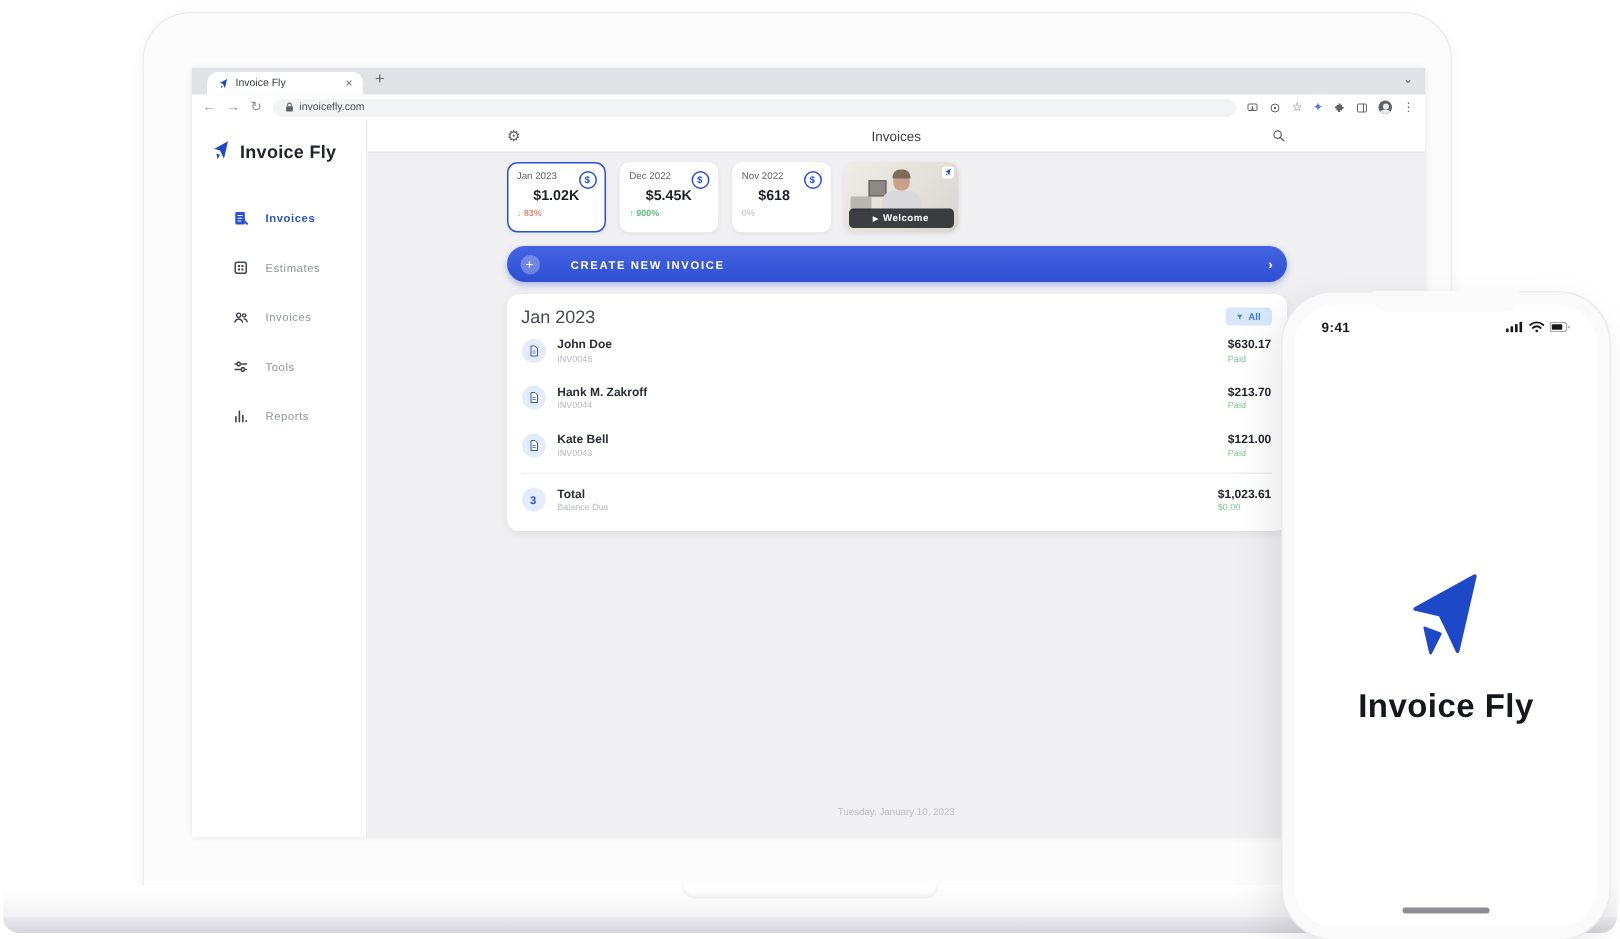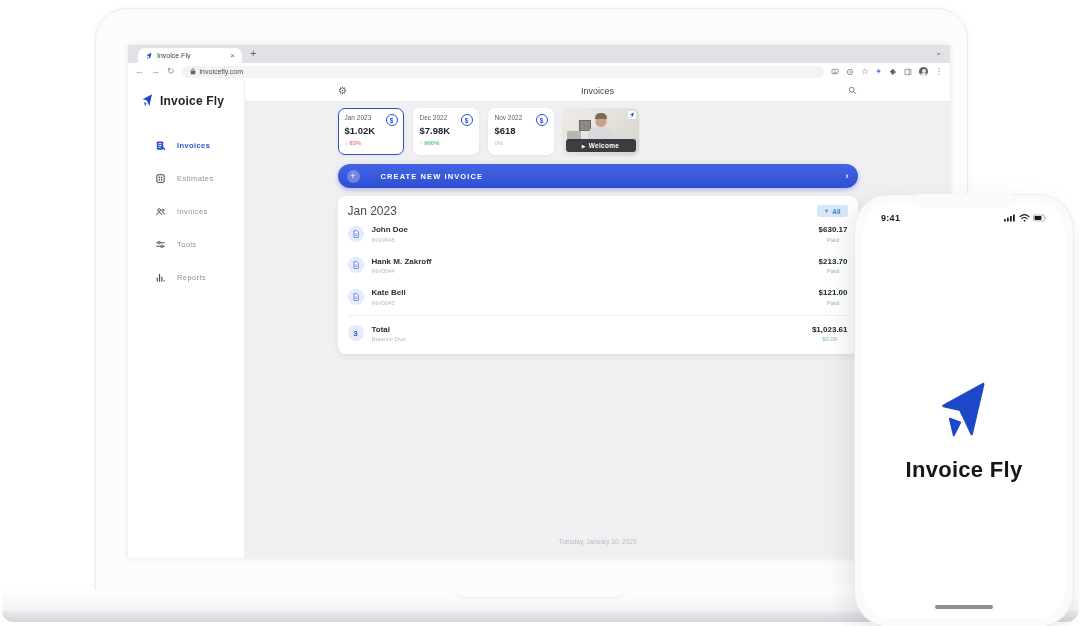--- a/index.html
+++ b/index.html
@@ -54,21 +54,21 @@
     justify-content:space-between; padding:0 93px; position:relative; }
   .appbar-title { position:absolute; left:0; right:0; text-align:center; font-size:9px; color:#3a3f46; }
   .gear { font-size:10px; color:#5f6368; z-index:1; }
 
   .content { position:absolute; left:50%; transform:translateX(-50%); top:28px; width:520px; }
   .stats-row { display:flex; gap:9px; }
   .stat-card { width:66px; height:47px; background:#fff; border-radius:7px; padding:5px 6px;
     position:relative; box-shadow:0 1px 3px rgba(0,0,0,0.06); border:1px solid transparent; }
   .stat-card.active { border:1px solid #2b50d8; }
   .stat-period { font-size:6.5px; color:#5b6069; }
-  .stat-amount { font-size:9.5px; font-weight:bold; color:#1c1f26; margin-top:4px; }
+  .stat-amount { font-size:9.5px; font-weight:bold; color:#1c1f26; margin-top:4px;margin-left:11px; }
   .stat-change { font-size:6px; margin-top:4px; font-weight:bold; }
   .stat-change.down { color:#e58a77; }
   .stat-change.up { color:#5fbf83; }
   .stat-change.flat { color:#b9bcc2; font-weight:normal; }
   .coin { position:absolute; right:5px; top:5px; width:12px; height:12px; border:1.2px solid #2b50d8;
     border-radius:50%; color:#2b50d8; font-size:6.5px; font-weight:bold; display:flex; align-items:center;
     justify-content:center; }
   .video-card { width:76px; height:47px; border-radius:7px; overflow:hidden; position:relative;
     background:linear-gradient(135deg,#efece7 0%,#e3e0da 55%,#d6d4cf 100%); box-shadow:0 1px 3px rgba(0,0,0,0.08); }
   .v-desk { position:absolute; left:4px; bottom:14px; width:14px; height:10px; background:#b9b6b0; border-radius:1px; }
@@ -99,21 +99,21 @@
   .list-head { display:flex; align-items:center; }
   .list-month { font-size:12px; color:#464b53; }
   .filter-chip { margin-left:auto; background:#d7e6f9; color:#3b82d8; font-size:6.5px; font-weight:bold;
     padding:2.5px 7px; border-radius:3px; display:flex; align-items:center; gap:3px; cursor:pointer; }
   .inv-row { display:flex; align-items:center; padding:7px 0; }
   .row-icon { width:16px; height:16px; border-radius:50%; background:#e4ebfa; display:flex; align-items:center;
     justify-content:center; margin-right:8px; flex:none; }
   .row-count { font-size:7.5px; font-weight:bold; color:#2b50d8; }
   .row-name { font-size:8px; font-weight:bold; color:#2a2e35; }
   .row-num { font-size:6px; color:#b6bac2; margin-top:2.5px; }
-  .row-right { margin-left:auto; text-align:center; }
+  .row-right { margin-left:auto; text-align:left; }
   .row-amount { font-size:8px; font-weight:bold; color:#22262d; }
   .row-status { font-size:6px; color:#7bc894; margin-top:2.5px; }
   .total-sep { border-top:1px solid #f0f0f3; margin:2px 0; }
   .main-footer { position:absolute; bottom:13px; left:0; right:0; text-align:center; font-size:6.5px; color:#b9bcc2; }
 
   
   .phone { position:absolute; left:855px; top:195px; width:218px; height:431px; background:#fafafb;
     border-radius:34px; box-shadow:0 0 0 1px #ebebee, -6px 10px 28px rgba(0,0,0,0.10); z-index:5; }
   .phone-screen { position:absolute; left:8px; right:8px; top:8px; bottom:8px; background:#fff;
     border-radius:27px; overflow:hidden; }
@@ -253,21 +253,21 @@
 
           <div class="stats-row">
             <div class="stat-card active">
               <div class="stat-period">Jan 2023</div>
               <div class="stat-amount">$1.02K</div>
               <div class="stat-change down">↓ 83%</div>
               <div class="coin">$</div>
             </div>
             <div class="stat-card">
               <div class="stat-period">Dec 2022</div>
-              <div class="stat-amount">$7.98K</div>
+              <div class="stat-amount">$5.45K</div>
               <div class="stat-change up">↑ 900%</div>
               <div class="coin">$</div>
             </div>
             <div class="stat-card">
               <div class="stat-period">Nov 2022</div>
               <div class="stat-amount">$618</div>
               <div class="stat-change flat">0%</div>
               <div class="coin">$</div>
             </div>
             <div class="video-card">

